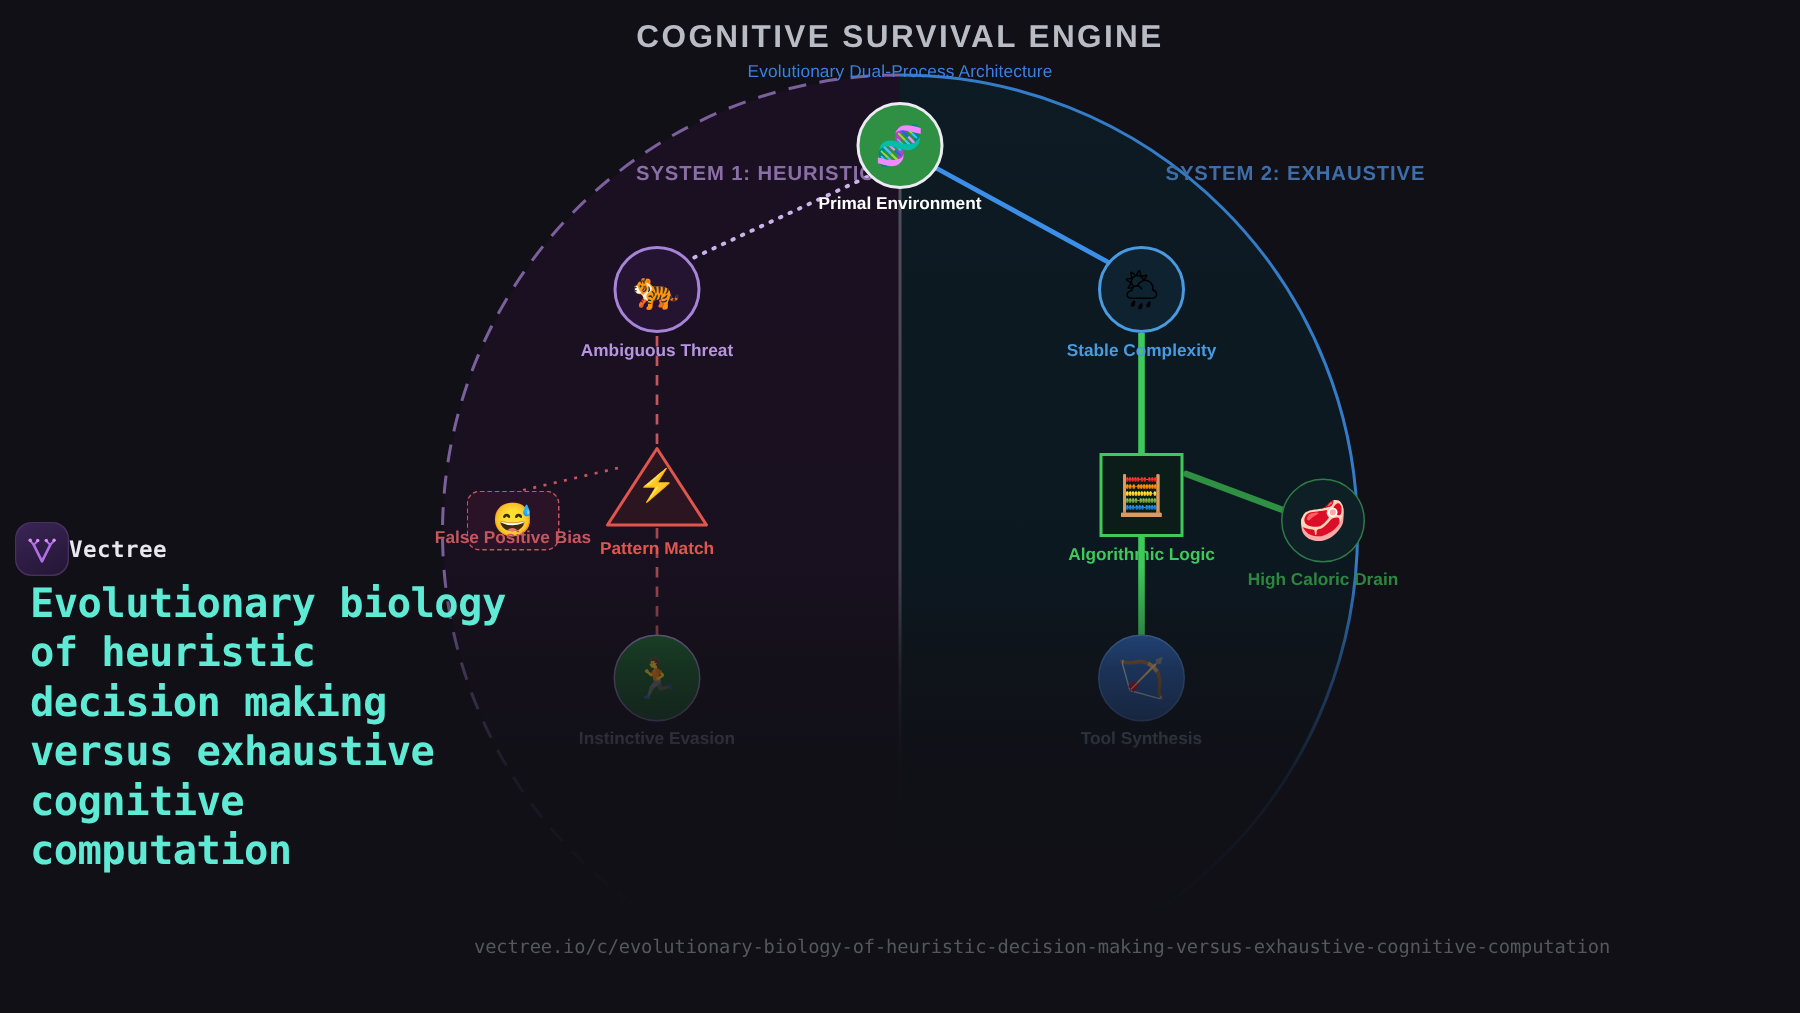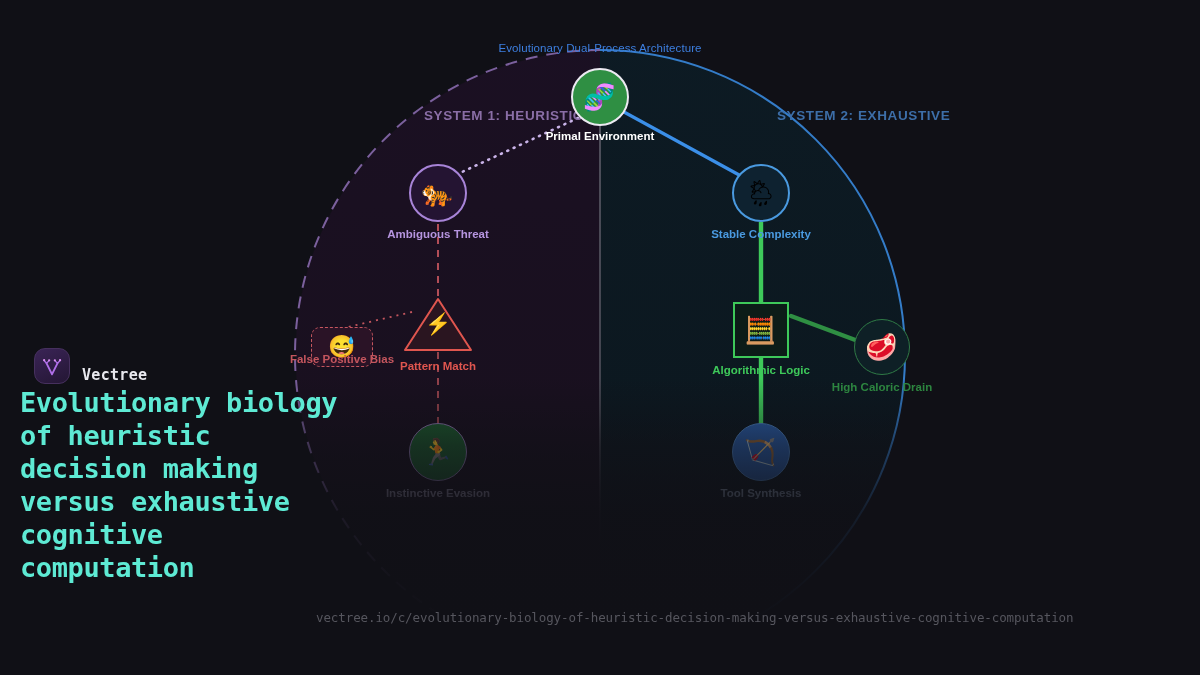--- a/index.html
+++ b/index.html
@@ -60,31 +60,31 @@
   .vignette { position:absolute; left:0; top:0; width:1200px; height:675px; pointer-events:none;
     background:linear-gradient(180deg,
        rgba(16,16,22,0) 0%,
        rgba(16,16,22,0) 56%,
        rgba(16,16,22,.55) 66%,
        rgba(16,16,22,.88) 76%,
        rgba(16,16,22,.97) 86%,
        rgba(16,16,22,1) 93%); }
 
   
-  .brand { position:absolute; left:34px; top:348px; display:flex; align-items:flex-end; gap:12px; }
+  .brand { position:absolute; left:10px; top:348px; display:flex; align-items:center; gap:0; }
   .brand-mark { width:36px; height:36px; border-radius:11px;
     background:linear-gradient(155deg,#3a2456,#241634);
     border:1px solid #46305e; display:flex; align-items:center; justify-content:center; }
   .brand-name { font-family:"DejaVu Sans Mono", monospace; font-size:15px; font-weight:bold; color:#e8e8ee; letter-spacing:.3px; }
 
   .headline { position:absolute; left:20px; top:386px; width:330px;
     font-family:"DejaVu Sans Mono", monospace; font-weight:bold;
     font-size:27px; line-height:33px; color:#5eead4; letter-spacing:-0.4px; }
 
-  .urlbar { position:absolute; left:316px; top:610px;
+  .urlbar { position:absolute; left:316px; top:623px;
     font-family:"DejaVu Sans Mono", monospace; font-size:12.5px; color:#56565e; letter-spacing:-0.1px; }
 </style>
 </head>
 <body>
 
 <div id="stage">
 
   <div class="bg-base"></div>
 
   <div id="tint-wrap">
@@ -181,20 +181,21 @@
 
   <div class="node" style="left:600px; top:97px;">
     <div class="shape circle" style="width:58px;height:58px;background:#2f8f43;border-width:2.5px;border-color:#eceaf2;">
       <span>🧬</span>
     </div>
     <div class="lbl" style="top:62px;color:#ffffff;">Primal Environment</div>
   </div>
 
   <div class="vignette"></div>
 
+  <div class="title">COGNITIVE SURVIVAL ENGINE</div>
   <div class="subtitle">Evolutionary Dual-Process Architecture</div>
 
   <div class="brand">
     <div class="brand-mark">
       <svg width="22" height="22" viewBox="0 0 24 24">
         <path d="M12 21 L6 9 M12 21 L18 9" stroke="#b06fe8" stroke-width="1.9" fill="none" stroke-linecap="round"></path>
         <path d="M6 9 L3.6 6.2 M6 9 L8.6 6.4 M18 9 L20.6 6.2 M18 9 L15.4 6.4" stroke="#b06fe8" stroke-width="1.5" fill="none" stroke-linecap="round"></path>
         <circle cx="3.4" cy="5.6" r="1.25" fill="#d98ff0"></circle>
         <circle cx="8.9" cy="5.8" r="1.25" fill="#d98ff0"></circle>
         <circle cx="20.8" cy="5.6" r="1.25" fill="#d98ff0"></circle>

